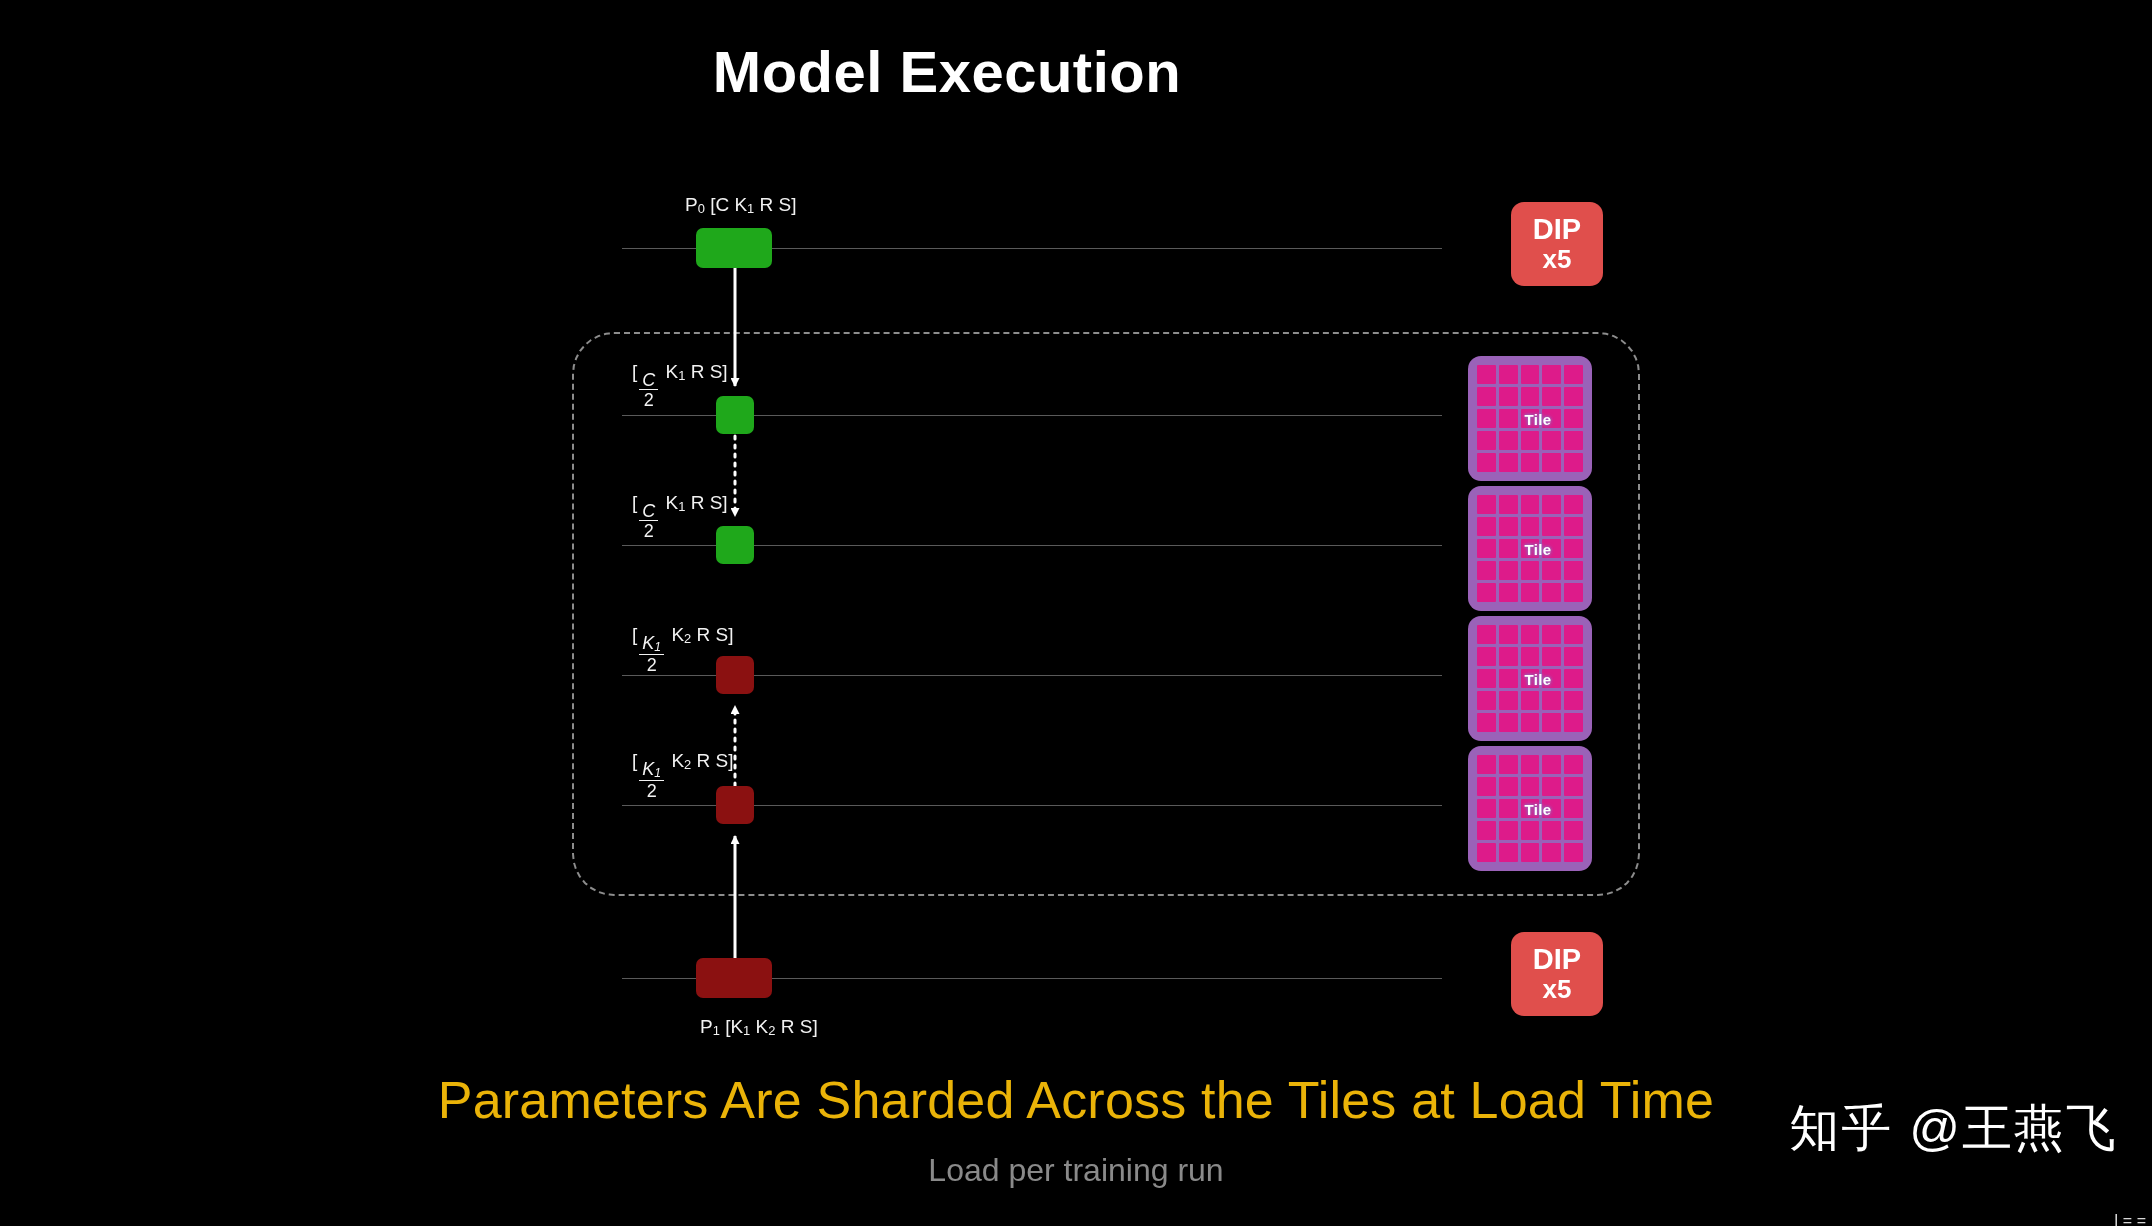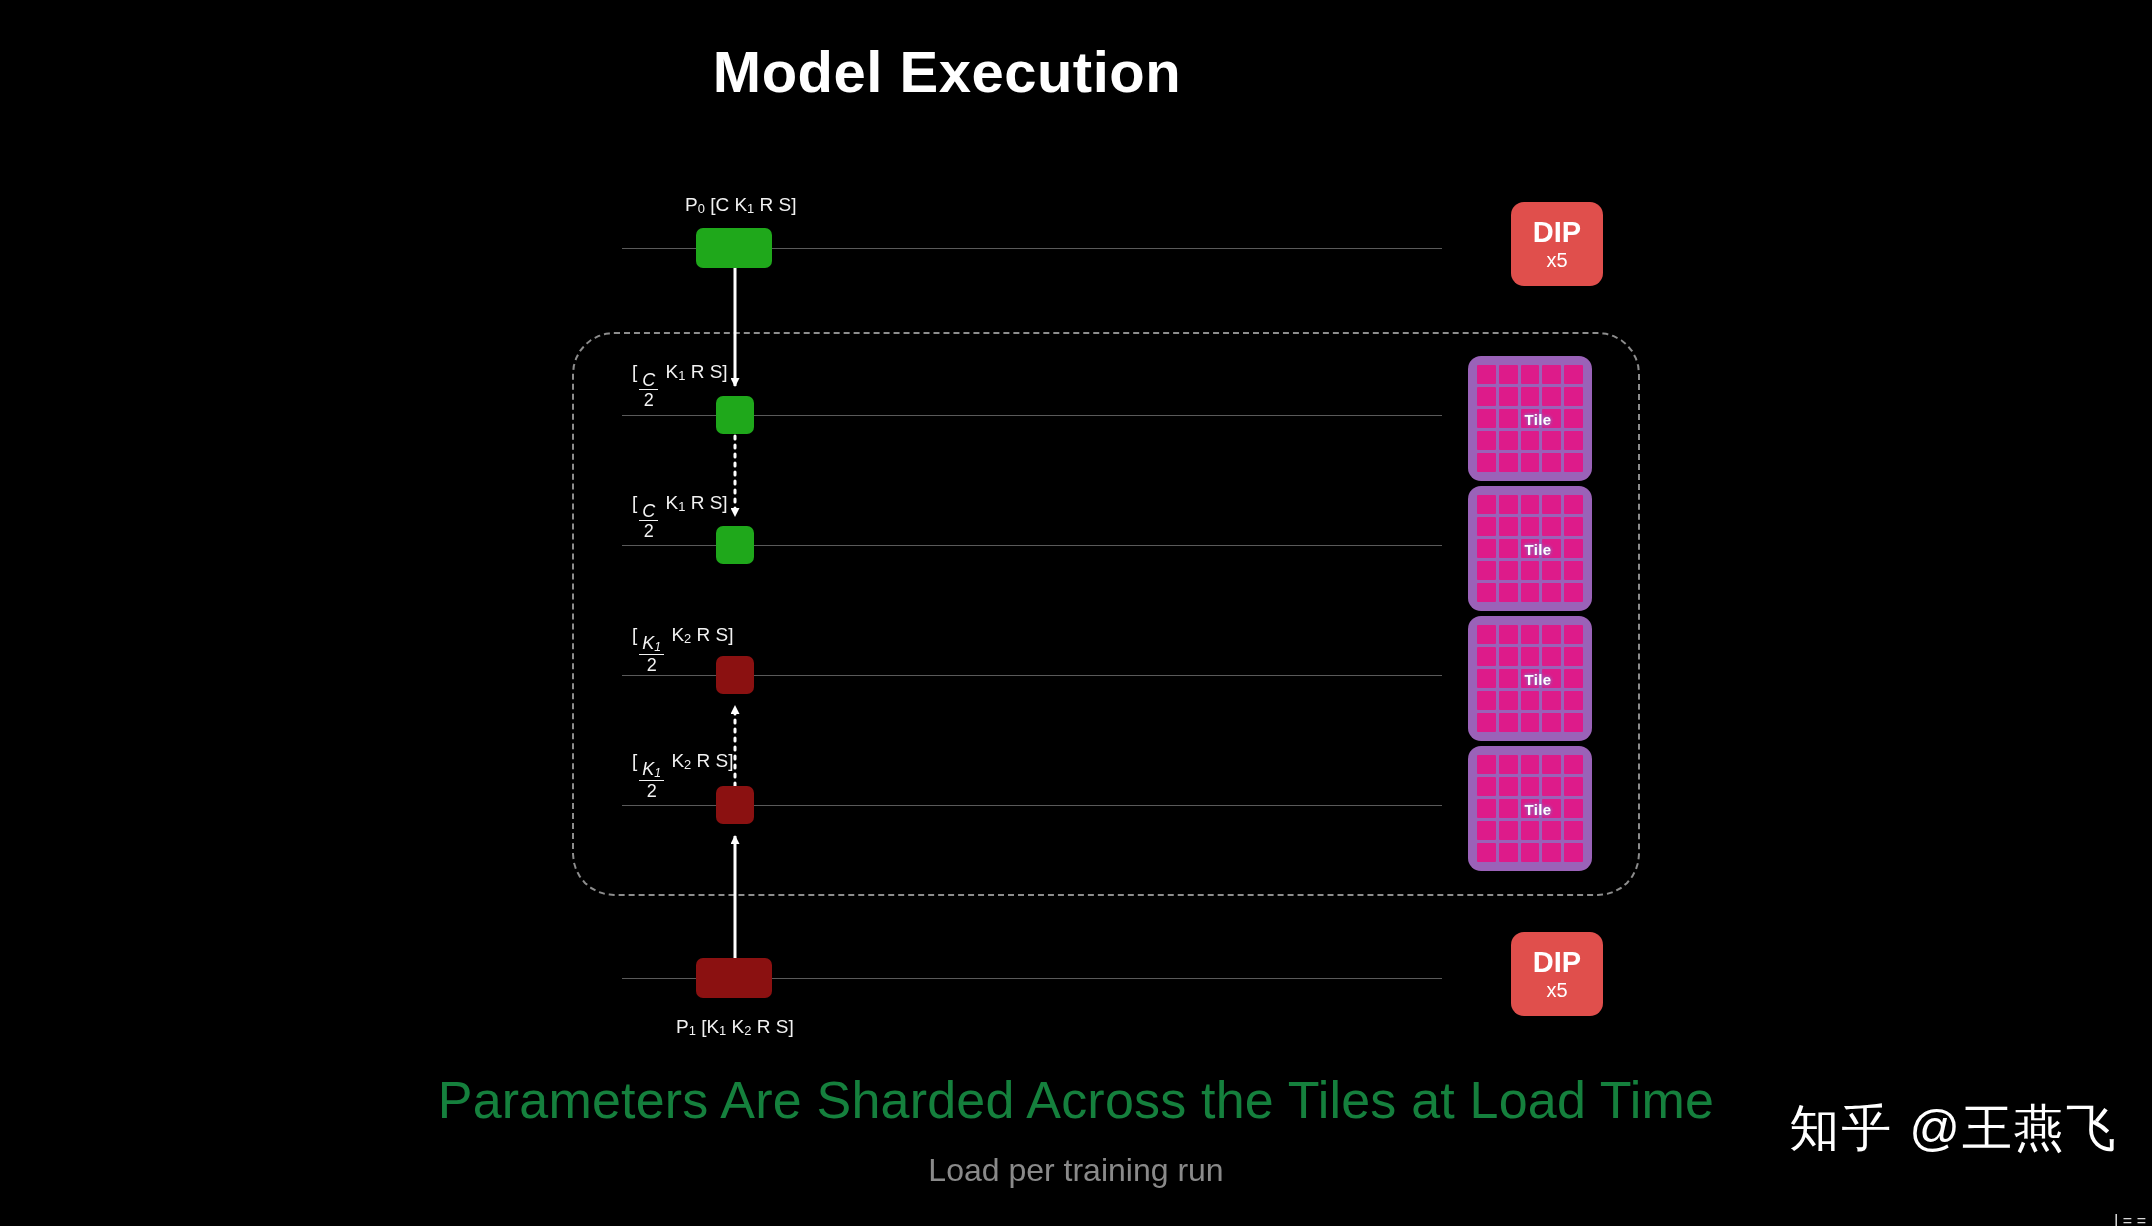--- a/index.html
+++ b/index.html
@@ -121,22 +121,22 @@
     justify-content: center;
     color: #ffffff;
     margin-left: 27px;
   }
   .dip .dip-name {
     font-size: 29px;
     font-weight: bold;
     line-height: 1.05;
   }
   .dip .dip-mult {
-    font-size: 20px;
-    font-weight: normal;
+    font-size: 26px;
+    font-weight: bold;
     line-height: 1.1;
     margin-top: 1px;
   }
 
   
   .tile {
     position: absolute;
     width: 124px;
     height: 125px;
     border-radius: 13px;
@@ -172,21 +172,21 @@
   }
 
   
   .caption-main {
     position: absolute;
     top: 1070px;
     left: 0;
     width: 2152px;
     text-align: center;
     font-size: 52px;
-    color: #15803d;
+    color: #eab308;
     white-space: nowrap;
     letter-spacing: 0.2px;
   }
   .caption-sub {
     position: absolute;
     top: 1152px;
     left: 0;
     width: 2152px;
     text-align: center;
     font-size: 32px;
@@ -280,21 +280,21 @@
       </span><span> K</span><sub>2</sub><span> R S]</span>
   </div>
 
   <div class="lbl" style="left:632px; top:751px;">
     <span>[</span><span class="frac">
         <span class="num"><span>K</span><sub>1</sub></span>
         <span class="den">2</span>
       </span><span> K</span><sub>2</sub><span> R S]</span>
   </div>
 
-  <div class="lbl" style="left:676px; top:1017px;">
+  <div class="lbl" style="left:700px; top:1017px;">
     <span>P</span><sub>1</sub><span> [K</span><sub>1</sub><span> K</span><sub>2</sub><span> R S]</span>
   </div>
 
   <div class="dip" style="left:1484px; top:202px;">
     <span class="dip-name">DIP</span>
     <span class="dip-mult">x5</span>
   </div>
   <div class="dip" style="left:1484px; top:932px;">
     <span class="dip-name">DIP</span>
     <span class="dip-mult">x5</span>

